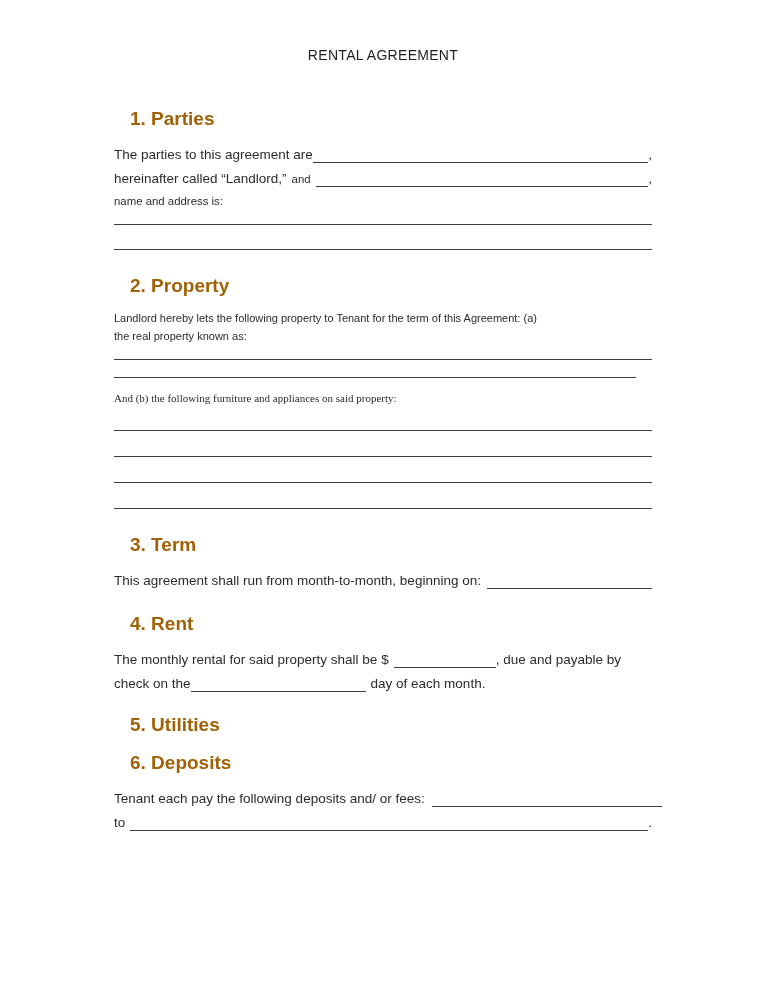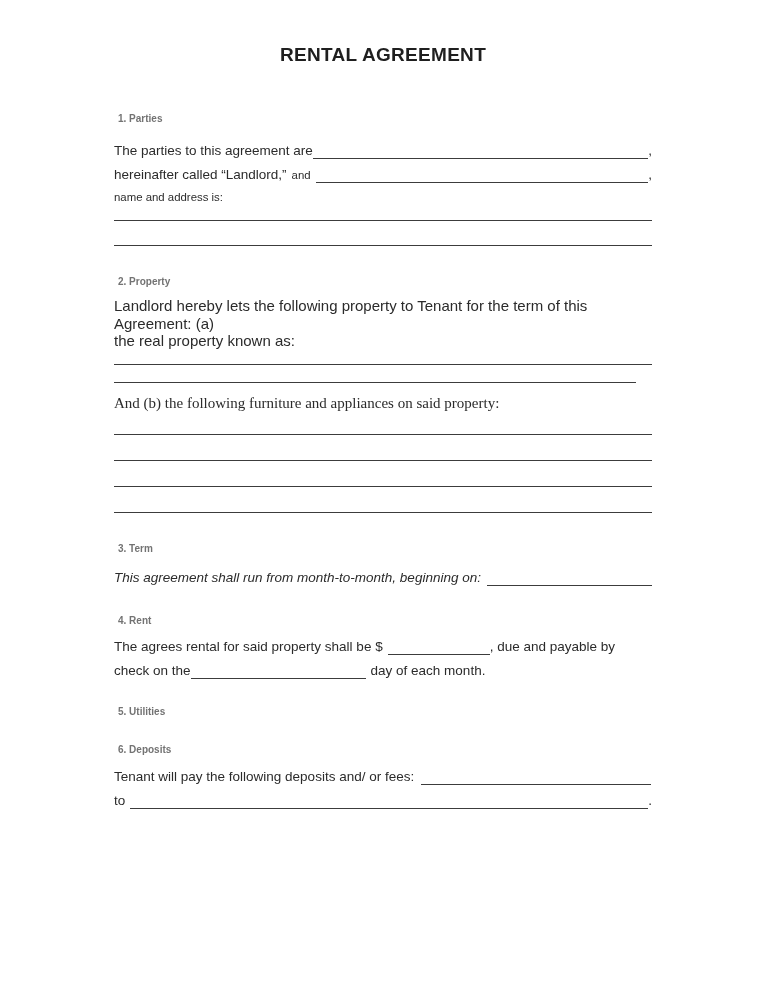--- a/index.html
+++ b/index.html
@@ -7,46 +7,46 @@
     position:relative;
     width:768px; height:994px;
     box-sizing:border-box;
     background:#ffffff;
     padding:45px 116px 0 114px;
     font-family:"Liberation Sans", sans-serif;
     color:#2b2b2b;
     overflow:hidden;
   }
   .title {
-    font-size:19px; font-weight:bold; text-align:center;
+    font-size:14px; font-weight:normal; text-align:center;
     margin:0 0 46px 0; line-height:20px; letter-spacing:0.3px; color:#1f1f1f;
   }
-  .sec-h { font-size:10px; font-weight:bold; margin:4px; line-height:16px; color:#737373; }
+  .sec-h { font-size:19px; font-weight:bold; margin:16px; line-height:16px; color:#a16207; }
   .line  { font-size:13.5px; line-height:24px; }
-  .para  { font-size:15px; line-height:17.5px; margin:0; }
+  .para  { font-size:11px; line-height:17.5px; margin:0; }
   .small { font-size:11.4px; }
   .line.small { line-height:20px; }
 
   .row { display:flex; font-size:13.5px; line-height:24px; align-items:stretch; }
   .row > span { white-space:pre; }
   .fill-grow  { flex:1 1 auto; border-bottom:1.4px solid #3c3c3c; margin-bottom:4px; }
   .fill-fixed { flex:0 0 auto; border-bottom:1.4px solid #3c3c3c; margin-bottom:4px; }
   .w102 { width:102px; margin-left:5px; }
   .w175 { width:175px; }
   .w230 { width:230px; margin-left:7px; }
   .ml5  { margin-left:5px; }
   .ml6  { margin-left:6px; }
 
   .blank { border-bottom:1.4px solid #3c3c3c; }
   .bh13 { height:13px; }  .bh14 { height:14px; }  .bh17 { height:17px; }
   .bh21 { height:22px; }  .bh24 { height:24px; }  .bh25 { height:25px; }
   .short96 { width:97%; }
 
   .mt3  { margin-top:3px; }  .mt6  { margin-top:6px; }  .mt7  { margin-top:7px; }
-  .mt9  { margin-top:9px;font-style:italic; }  .mt12 { margin-top:12px;text-align:right; } .mt21 { margin-top:21px; }
+  .mt9  { margin-top:9px; }  .mt12 { margin-top:12px;text-align:right; } .mt21 { margin-top:21px; }
   .mt22 { margin-top:22px; } .mt23 { margin-top:23px; } .mt24 { margin-top:12px;font-family:Liberation Serif, serif; }
   .mt28 { margin-top:28px; }
   .and-word { margin-left:5px;text-align:center; }
   .fill-after-and { margin-left:5px; }
 </style>
 </head>
 <body>
 
 <div class="page">
 
@@ -86,39 +86,39 @@
     <h2 class="sec-h mt28">3. Term</h2>
     <div class="row mt9">
       <span>This agreement shall run from month-to-month, beginning on:</span>
       <span class="fill-grow ml6"></span>
     </div>
   </section>
 
   <section>
     <h2 class="sec-h mt23">4. Rent</h2>
     <div class="row mt6">
-      <span>The agrees rental for said property shall be $</span>
+      <span>The monthly rental for said property shall be $</span>
       <span class="fill-fixed w102"></span>
       <span>, due and payable by</span>
     </div>
     <div class="row">
       <span>check on the</span>
       <span class="fill-fixed w175"></span>
       <span class="ml5">day of each month.</span>
     </div>
   </section>
 
   <section>
     <h2 class="sec-h mt21">5. Utilities</h2>
   </section>
 
   <section>
     <h2 class="sec-h mt22">6. Deposits</h2>
     <div class="row mt7">
-      <span>Tenant will pay the following deposits and/ or fees:</span>
+      <span>Tenant each pay the following deposits and/ or fees:</span>
       <span class="fill-fixed w230"></span>
     </div>
     <div class="row">
       <span>to</span>
       <span class="fill-grow ml5"></span>
       <span>.</span>
     </div>
   </section>
 
 </div>

